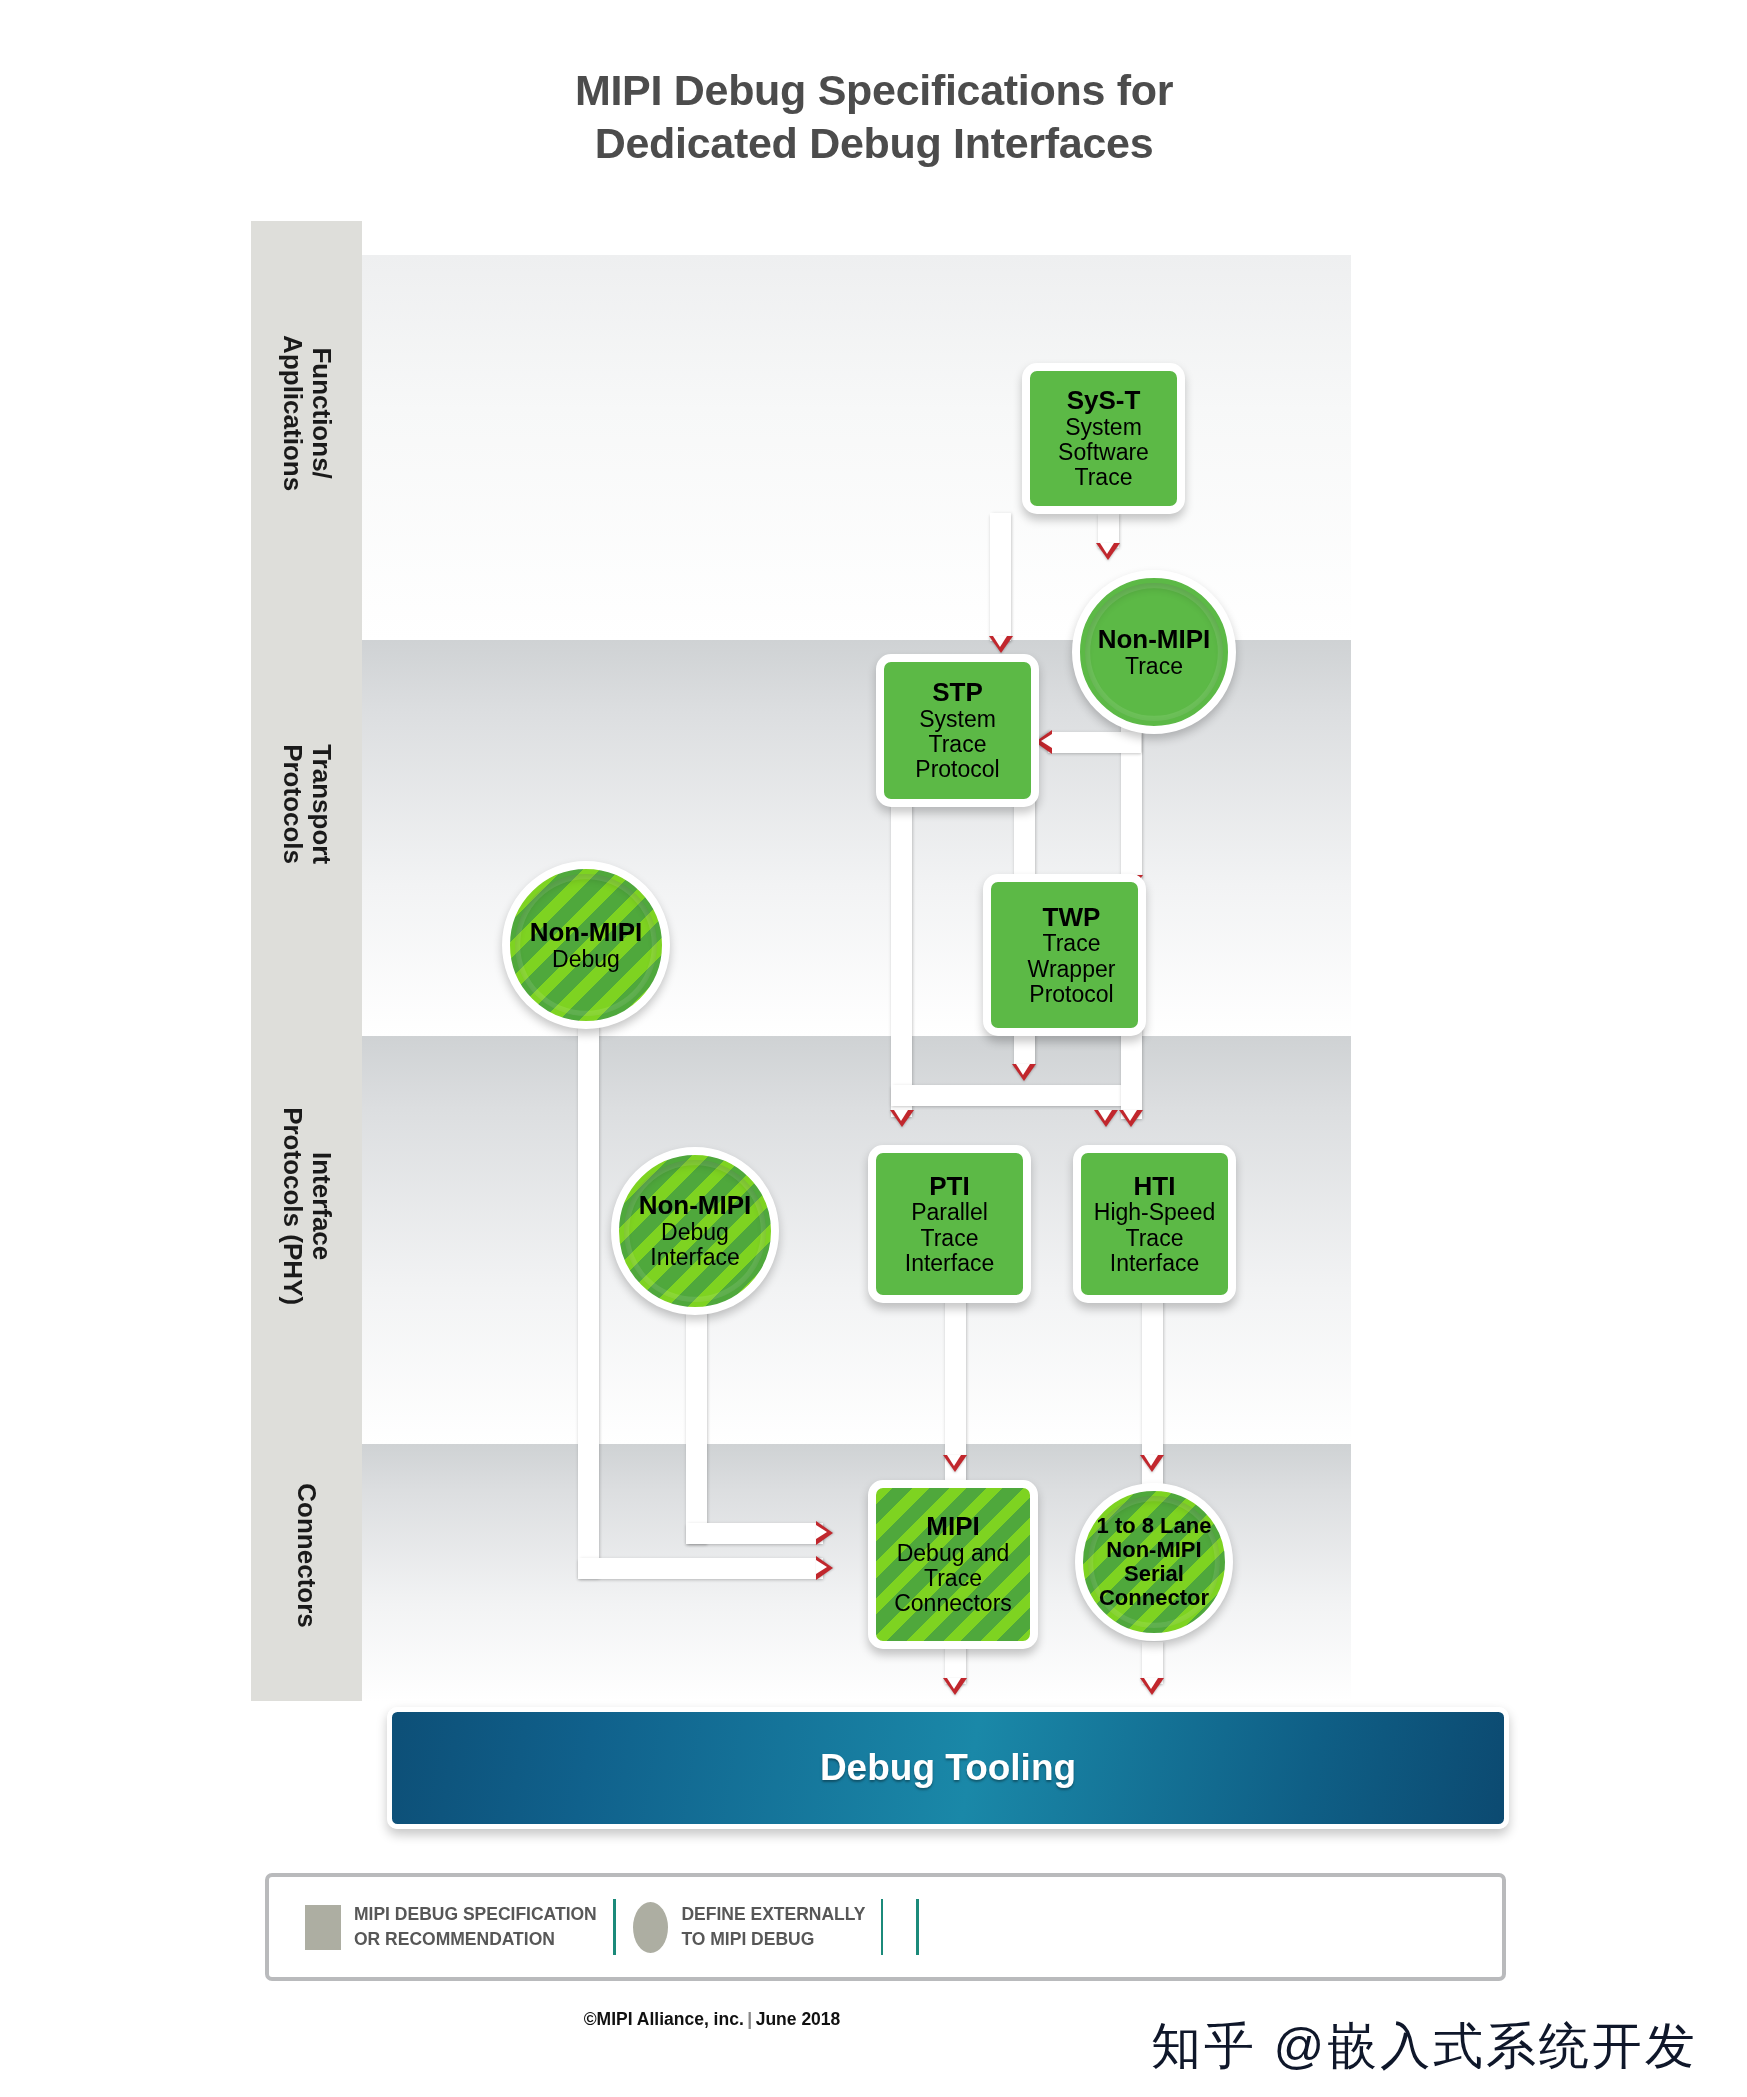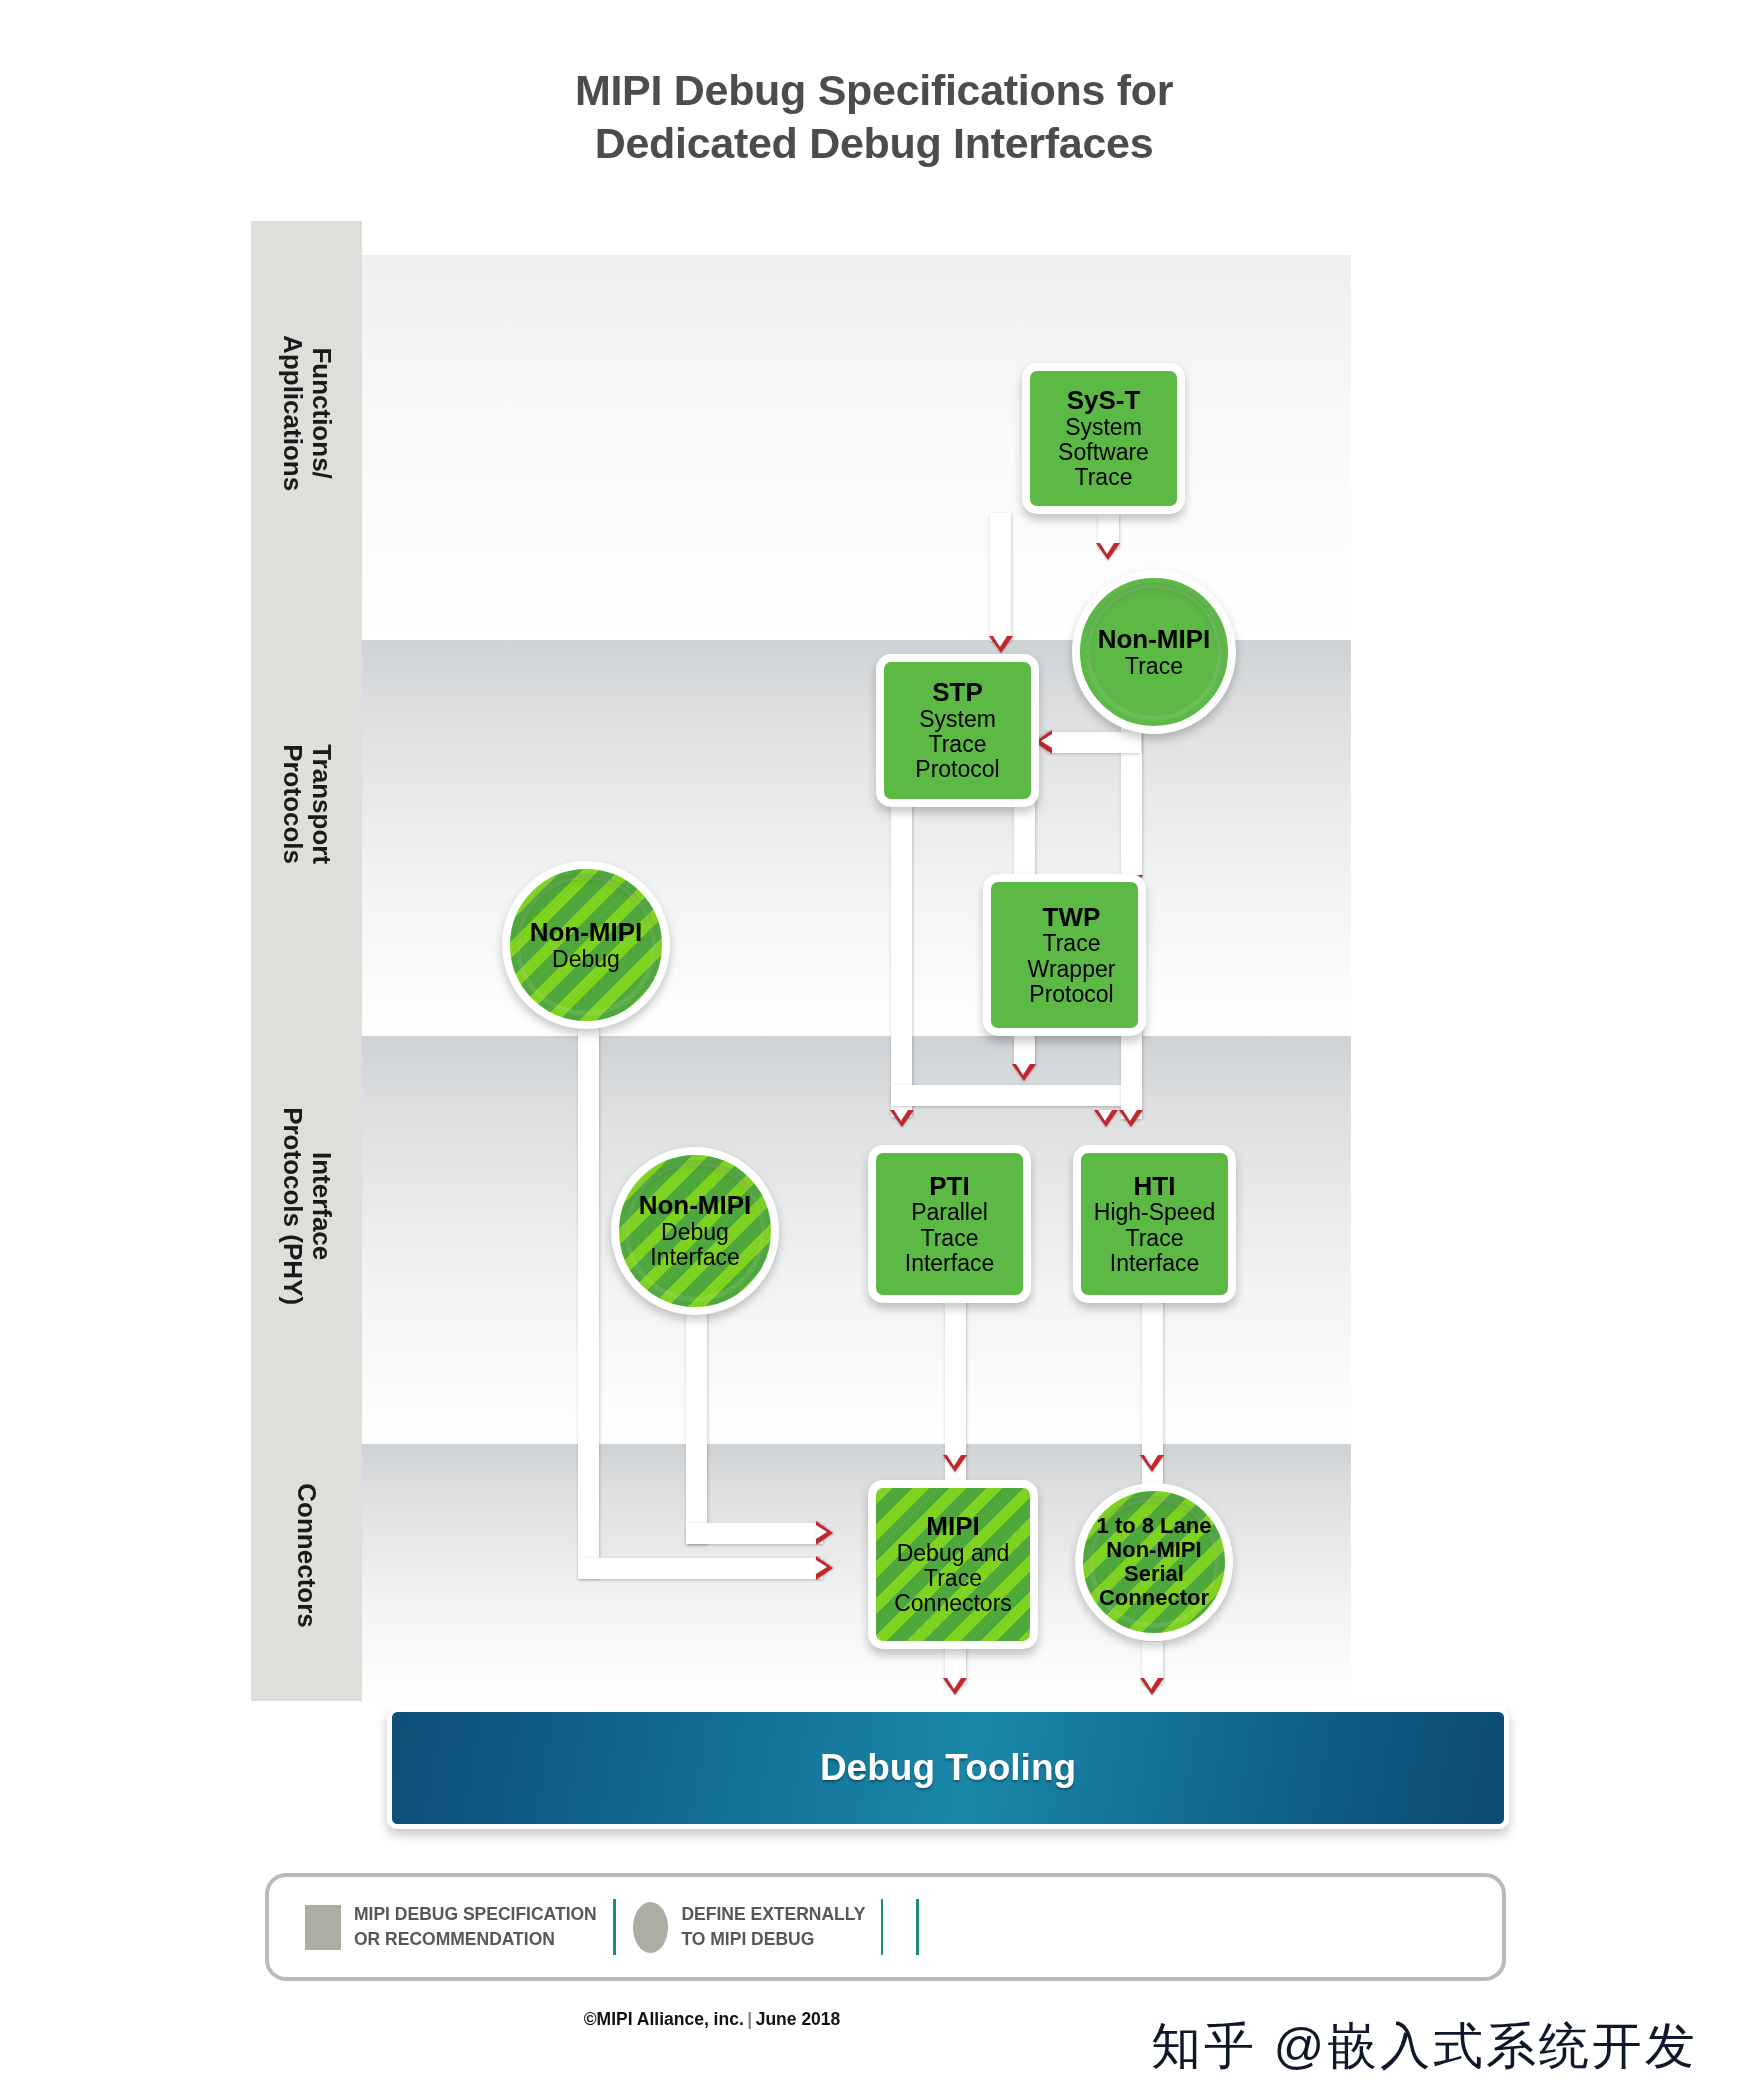--- a/index.html
+++ b/index.html
@@ -78,21 +78,21 @@
   .tooling{position:absolute;left:387px;top:1707px;width:1122px;height:122px;
         border-radius:10.5px;border:5.2px solid #ffffff;box-sizing:border-box;
         background:linear-gradient(100deg,#0d4f77 0%,#10618c 18%,#1a88a8 52%,#0f5f86 82%,#0c4a71 100%);
         box-shadow:0 5.8px 10.5px rgba(0,0,0,0.22);
         display:flex;align-items:center;justify-content:center;}
   .tooling span{color:#fff;font-size:37px;font-weight:bold;
         text-shadow:0 1.7px 2.3px rgba(0,0,0,0.35);}
 
   
   .legend{position:absolute;left:265px;top:1873px;width:1241px;height:108px;
-       background:#fff;border:4.1px solid #b9babc;border-radius:21px;
+       background:#fff;border:4.1px solid #b9babc;border-radius:7px;
        box-sizing:border-box;display:flex;align-items:center;}
   .lg-item{display:flex;align-items:center;height:100%;}
   .lg-sw{flex:none;}
   .lg-sq{width:36px;height:45px;background:#adaea2;}
   .lg-ov{width:35px;height:51px;background:#adaea2;border-radius:50%;}
   .lg-sq-h{width:36px;height:45px;}
   .lg-ov-h{width:34px;height:51px;border-radius:50%;}
   .lg-sq-g{width:44px;height:41px;background:#5cb946;}
   .lg-ov-g{width:37px;height:51px;background:#5cb946;border-radius:50%;}
   .lg-tx{margin-left:13px;font-size:17.5px;font-weight:bold;color:#575757;

